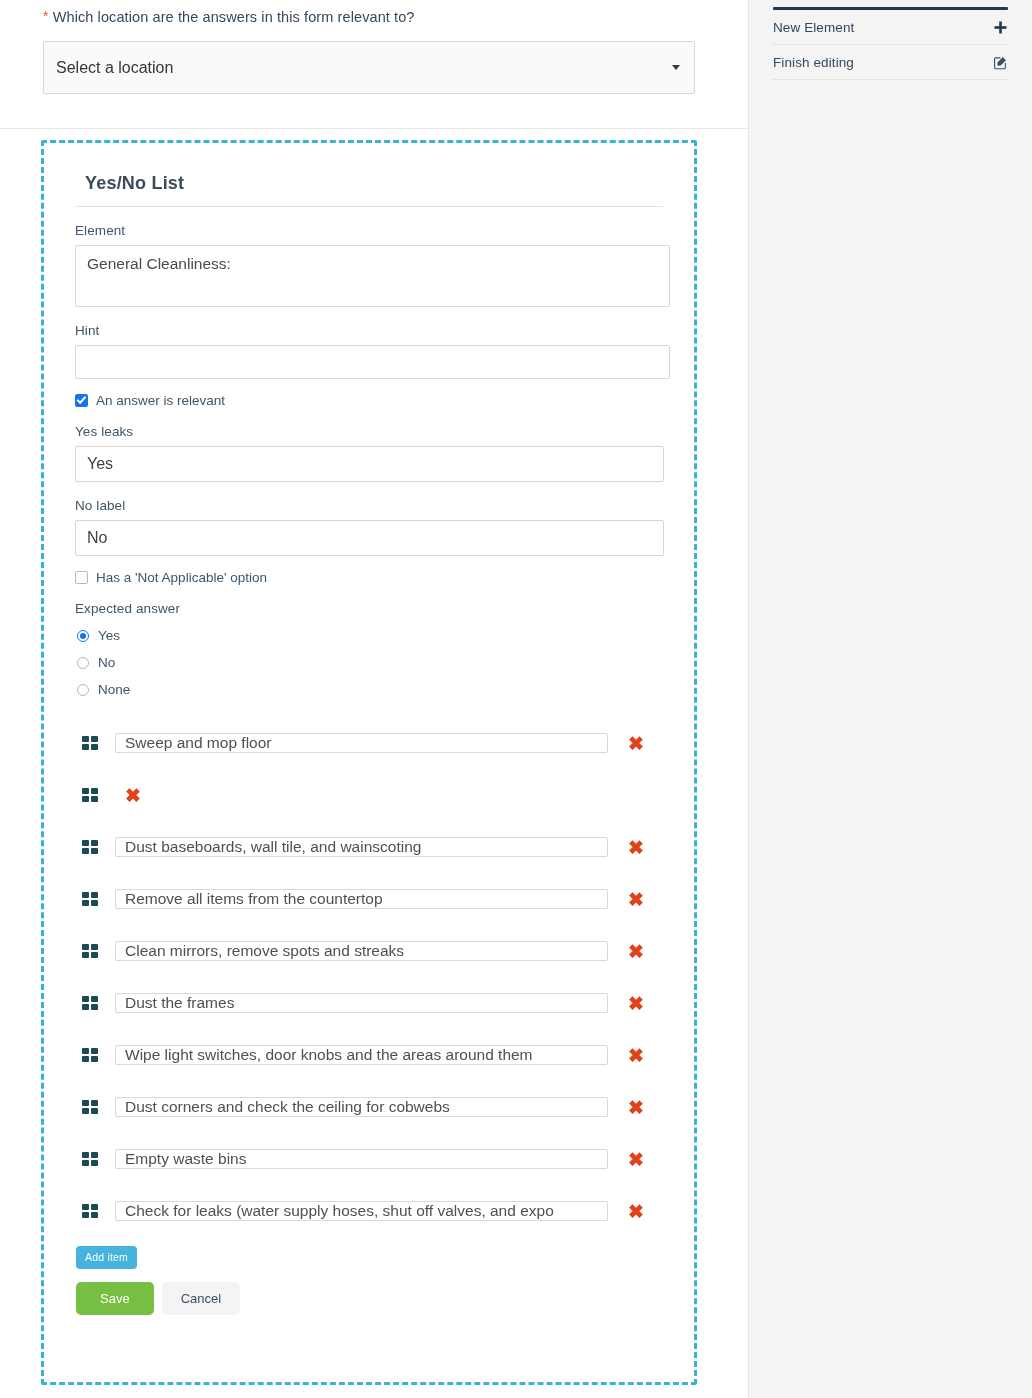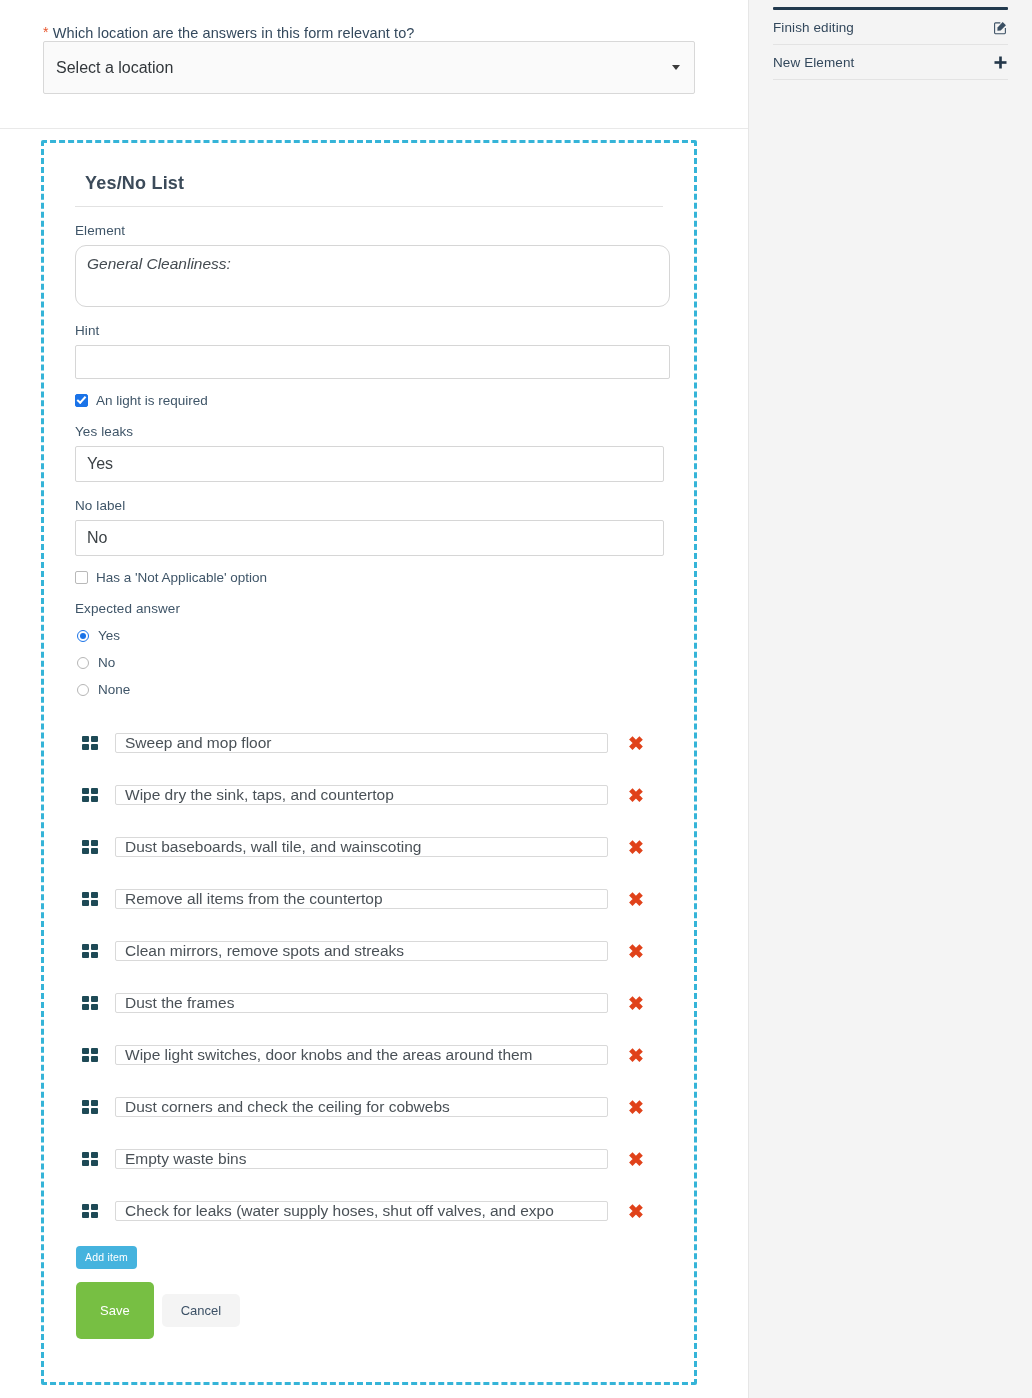--- a/index.html
+++ b/index.html
@@ -34,21 +34,21 @@
   .sb-label { color:#33485c; letter-spacing:.1px; }
   .sb-ico { display:flex; align-items:center; color:#3a4f63; }
 
   
   .topblock {
     position: absolute; left: 0; top: 0; width: 748px; height: 129px;
     background: #fff; border-bottom: 1px solid #e9e9e9;
   }
   .req-star { color:#e8542b; font-size: 14px; vertical-align: top; line-height: 1; }
   .top-q {
-    position:absolute; left: 43px; top: 25px;
+    position:absolute; left: 43px; top: 9px;
     font-size: 14.5px; color: #34495d; letter-spacing:.1px;
   }
   .select-box {
     position:absolute; left: 43px; top: 41px;
     width: 652px; height: 53px;
     background: #fafafa;
     border: 1px solid #d8d8d8;
     border-radius: 2px;
     display:flex; align-items:center; justify-content: space-between;
     padding: 0 14px 0 12px;
@@ -71,23 +71,23 @@
     padding: 4px 0 12px 10px;
     border-bottom: 1px solid #e2e2e2;
     letter-spacing:.2px;
   }
 
   .fld-label {
     font-size: 13.5px; color: #3f5568; margin: 16px 0 7px 0; letter-spacing:.1px;
   }
   .txtarea {
     width: 595px; height: 62px;
-    border: 1px solid #d6d6d6; border-radius: 11px;
+    border: 1px solid #d6d6d6; border-radius: 2px;
     background:#fff; padding: 9px 11px;
-    font-size: 15.5px; color:#444b51; overflow:hidden;font-style:italic;
+    font-size: 15.5px; color:#444b51; overflow:hidden;
   }
   .txtinput-wide {
     width: 595px; height: 34px;
     border: 1px solid #d6d6d6; border-radius: 2px;
     background:#fff;
   }
   .txtinput-lg {
     width: 589px; height: 36px;
     border: 1px solid #d6d6d6; border-radius: 2px;
     background:#fff; padding: 0 11px;
@@ -145,21 +145,21 @@
   
   .btn-add {
     display:inline-flex; align-items:center; justify-content:center;
     background:#45b3de; color:#fff; font-size: 10.5px;
     border-radius: 4px; padding: 5px 9px 6px 9px;
     margin: 9px 0 0 1px; letter-spacing:.2px;
   }
   .btnrow { display:flex; align-items:center; gap:8px; margin: 13px 0 0 1px; }
   .btn-save {
     background:#77bf43; color:#fff; font-size: 13px;
-    border-radius: 5px; padding: 21px 24px;
+    border-radius: 5px; padding: 9px 24px;
   }
   .btn-cancel {
     background:#f4f4f4; color:#3c5166; font-size: 13px;
     border-radius: 5px; padding: 9px 19px;
   }
 </style>
 </head>
 <body>
 
 <div class="page">
@@ -170,56 +170,56 @@
       <span>Which location are the answers in this form relevant to?</span>
     </div>
     <div class="select-box">
       <span>Select a location</span>
       <span class="caret"></span>
     </div>
   </div>
 
   <div class="sidebar">
     <div class="sidebar-rule"></div>
+
+    <div class="sb-item">
+      <span class="sb-label">New Element</span>
+      <span class="sb-ico">
+        <svg width="15" height="15" viewBox="0 0 16 16">
+          <rect x="6.6" y="1.6" width="2.8" height="12.8" fill="#24384a"></rect>
+          <rect x="1.6" y="6.6" width="12.8" height="2.8" fill="#24384a"></rect>
+        </svg>
+      </span>
+    </div>
 
     <div class="sb-item">
       <span class="sb-label">Finish editing</span>
       <span class="sb-ico">
         <svg width="15" height="15" viewBox="0 0 16 16" fill="none" stroke="#3a4f63" stroke-width="1.15">
           <path d="M13.2 8.6v5.1a.9.9 0 0 1-.9.9H2.6a.9.9 0 0 1-.9-.9V4a.9.9 0 0 1 .9-.9h5.2"></path>
           <path d="M10.3 2.2 13.8 5.7 8.2 11.3l-3.5.1.1-3.5z" fill="#3a4f63" stroke="none"></path>
         </svg>
       </span>
     </div>
-
-    <div class="sb-item">
-      <span class="sb-label">New Element</span>
-      <span class="sb-ico">
-        <svg width="15" height="15" viewBox="0 0 16 16">
-          <rect x="6.6" y="1.6" width="2.8" height="12.8" fill="#24384a"></rect>
-          <rect x="1.6" y="6.6" width="12.8" height="2.8" fill="#24384a"></rect>
-        </svg>
-      </span>
-    </div>
   </div>
 
   <div class="editcard">
     <div class="inner">
 
       <div class="card-title">Yes/No List</div>
 
       <div class="fld-label">Element</div>
       <div class="txtarea">General Cleanliness:</div>
 
       <div class="fld-label">Hint</div>
       <div class="txtinput-wide"></div>
 
       <div class="checkrow">
         <span class="cb on"></span>
-        <span>An light is required</span>
+        <span>An answer is relevant</span>
       </div>
 
       <div class="fld-label">Yes leaks</div>
       <div class="txtinput-lg">Yes</div>
 
       <div class="fld-label">No label</div>
       <div class="txtinput-lg">No</div>
 
       <div class="checkrow">
         <span class="cb"></span>
@@ -258,21 +258,20 @@
 
         <div class="item-row">
           <span class="drag">
               <span class="drag-grid">
                 <i></i>
                 <i></i>
                 <i></i>
                 <i></i>
               </span>
             </span>
-          <span class="item-input">Wipe dry the sink, taps, and countertop</span>
           <span class="del">✖</span>
         </div>
 
         <div class="item-row">
           <span class="drag">
               <span class="drag-grid">
                 <i></i>
                 <i></i>
                 <i></i>
                 <i></i>

